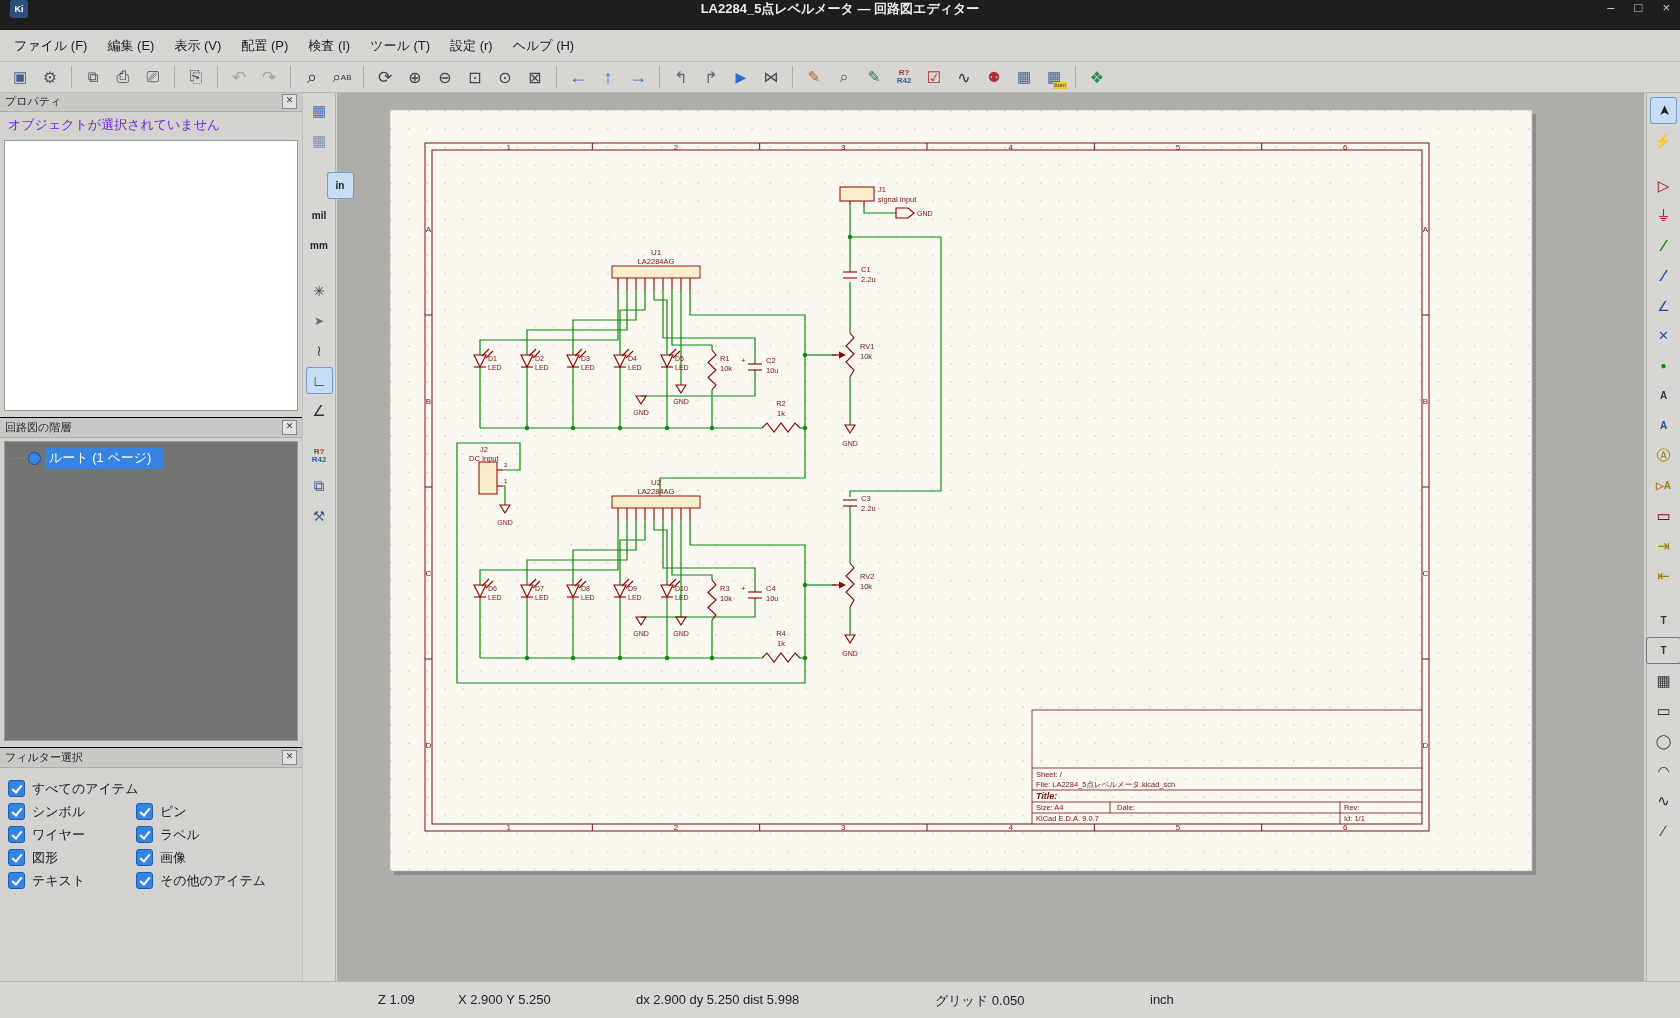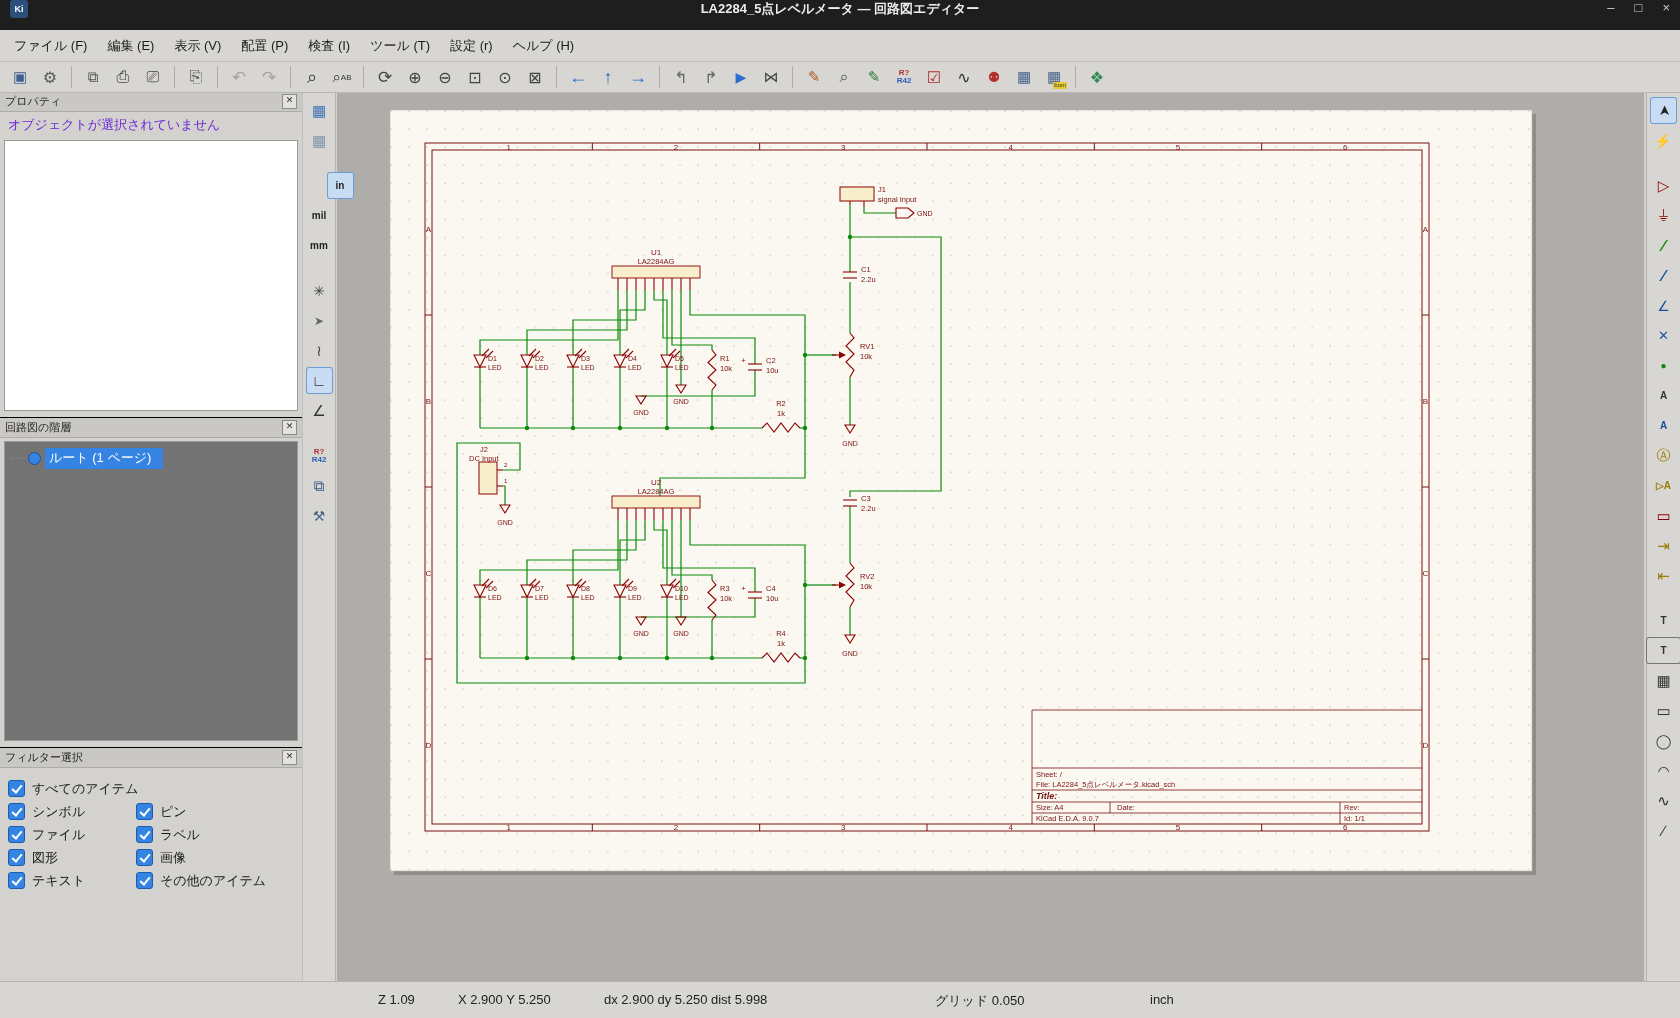--- a/index.html
+++ b/index.html
@@ -259,21 +259,21 @@
           <span class="filter-label">シンボル</span>
         </div>
         <div class="filter-cell">
           <span class="cb"></span>
           <span class="filter-label">ピン</span>
         </div>
       </div>
       <div class="filter-row">
         <div class="filter-cell">
           <span class="cb"></span>
-          <span class="filter-label">ファイル</span>
+          <span class="filter-label">ワイヤー</span>
         </div>
         <div class="filter-cell">
           <span class="cb"></span>
           <span class="filter-label">ラベル</span>
         </div>
       </div>
       <div class="filter-row">
         <div class="filter-cell">
           <span class="cb"></span>
           <span class="filter-label">図形</span>
@@ -643,16 +643,16 @@
         <text x="1344" y="810" font-size="7.5" text-anchor="start">Rev:</text>
         <text x="1036" y="821" font-size="7.5" text-anchor="start">KiCad E.D.A. 9.0.7</text>
         <text x="1344" y="821" font-size="7.5" text-anchor="start">Id: 1/1</text>
       </g>
   </svg>
 </div>
 
 <div class="statusbar">
   <span class="status-field" style="left:378px">Z 1.09</span>
   <span class="status-field" style="left:458px">X 2.900  Y 5.250</span>
-  <span class="status-field" style="left:604px">dx 2.900  dy 5.250  dist 5.998</span>
+  <span class="status-field" style="left:636px">dx 2.900  dy 5.250  dist 5.998</span>
   <span class="status-field" style="left:935px">グリッド 0.050</span>
   <span class="status-field" style="left:1150px">inch</span>
 </div>
 
 </body></html>

